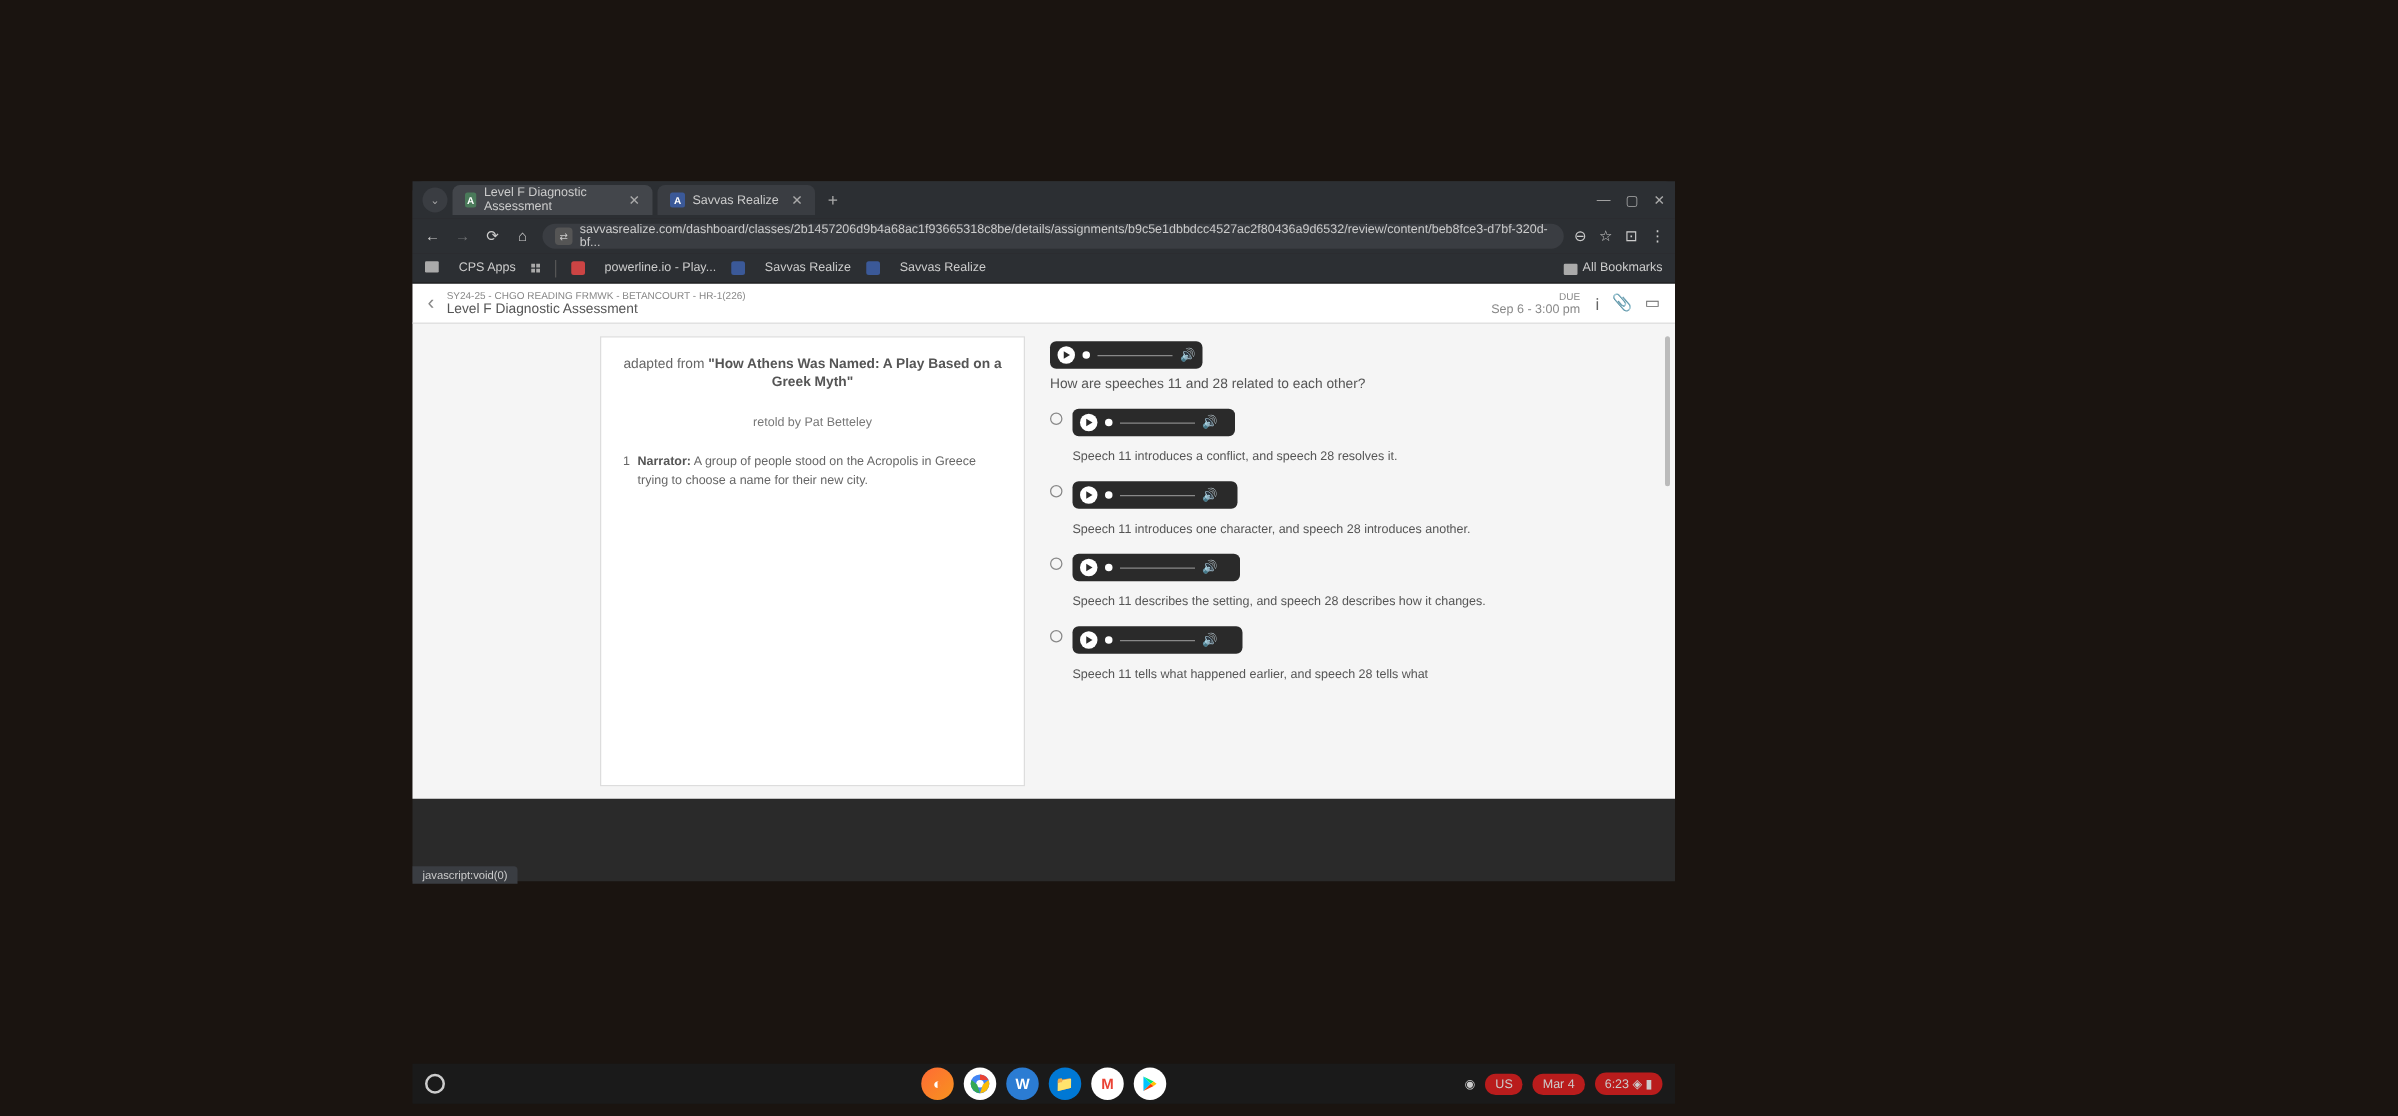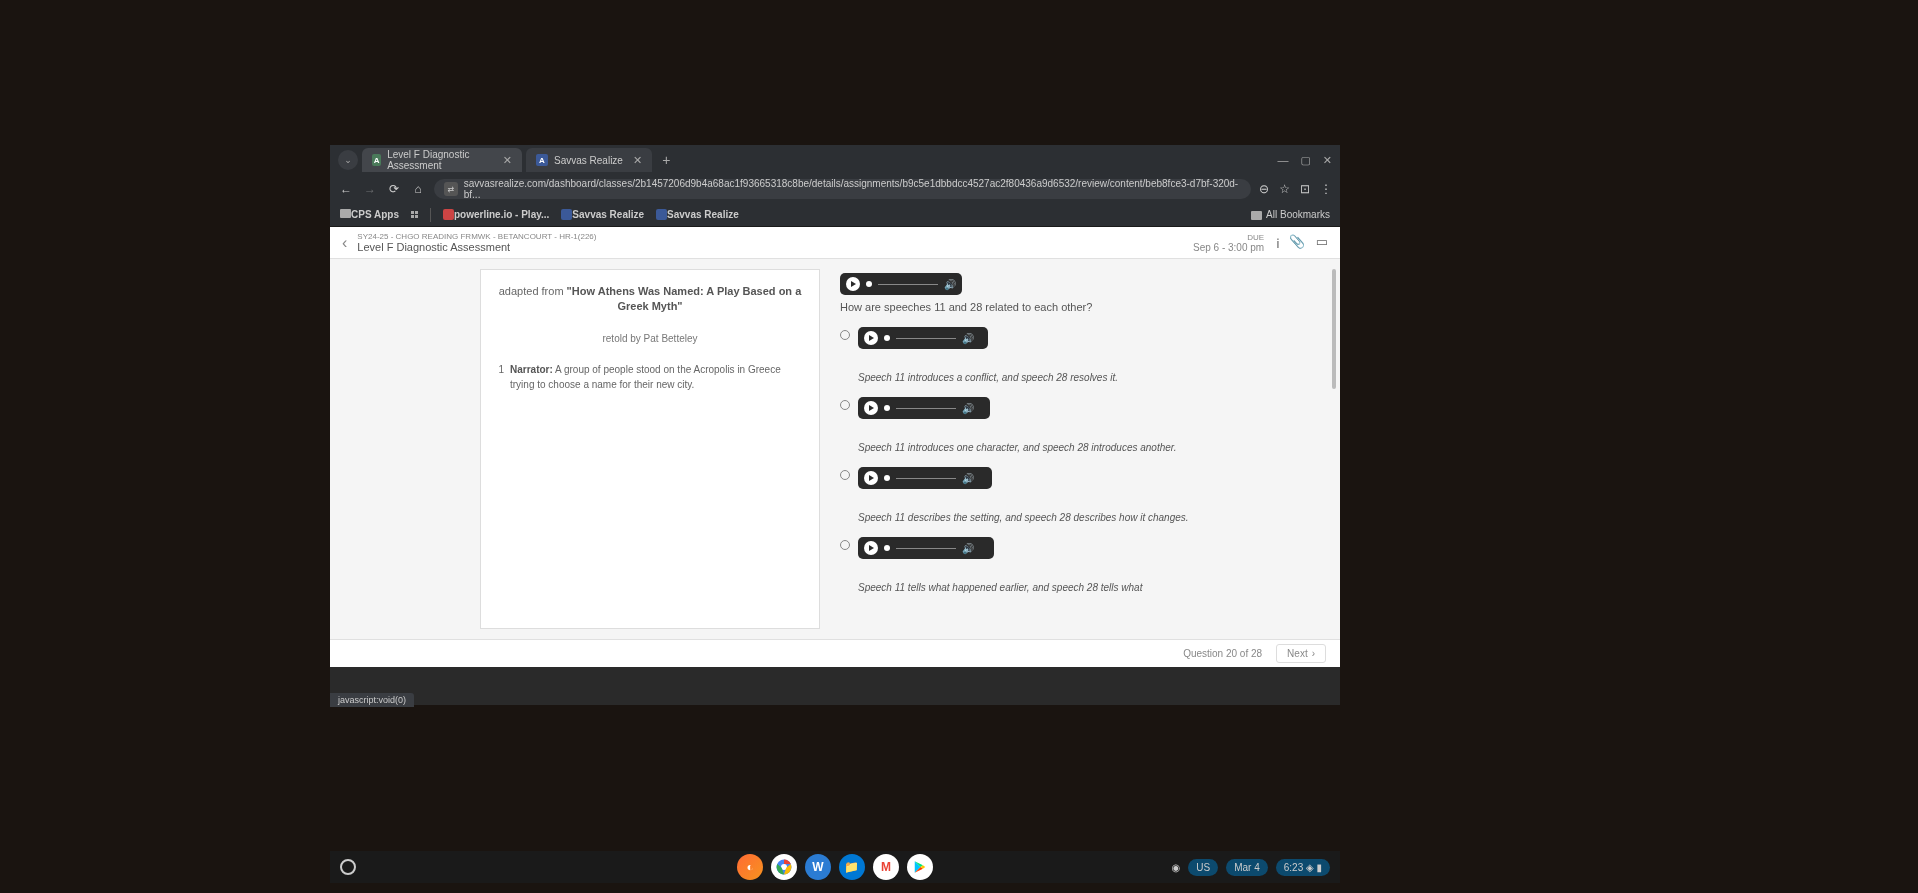--- a/index.html
+++ b/index.html
@@ -17,21 +17,21 @@
 .new-tab { color: #aaa; font-size: 14px; padding: 0 6px; }
 .window-controls { margin-left: auto; display: flex; gap: 12px; color: #aaa; font-size: 11px; }
 
 .addr-bar { height: 28px; background: #2c2f33; display: flex; align-items: center; padding: 0 8px; gap: 8px; }
 .nav-icon { color: #ccc; font-size: 12px; width: 16px; text-align: center; }
 .url-field { flex: 1; background: #3a3d42; height: 20px; border-radius: 10px; display: flex; align-items: center; padding: 0 10px; color: #ccc; font-size: 10px; gap: 6px; overflow: hidden; }
 .url-lock { width: 14px; height: 14px; background: #555; border-radius: 3px; display: flex; align-items: center; justify-content: center; font-size: 8px; }
 .addr-right { display: flex; gap: 10px; color: #ccc; font-size: 12px; }
 
 .bookmarks-bar { height: 24px; background: #2c2f33; display: flex; align-items: center; padding: 0 10px; gap: 12px; color: #ccc; font-size: 10px; border-bottom: 1px solid #1a1a1a; }
-.bm-item { display: flex; align-items: flex-start; gap: 0; font-weight: bold; }
+.bm-item { display: flex; align-items: flex-start; gap: 16px; }
 .bm-folder { width: 11px; height: 9px; background: #aaa; border-radius: 1px; }
 .bm-grid { display: grid; grid-template-columns: 3px 3px; grid-template-rows: 3px 3px; gap: 1px; }
 .bm-grid div { background: #aaa; }
 .bm-divider { width: 1px; height: 14px; background: #555; }
 .bm-icon-sm { width: 11px; height: 11px; border-radius: 2px; }
 .all-bookmarks { margin-left: auto; display: flex; align-items: flex-end; gap: 4px; }
 
 
 .content-header { height: 32px; background: #fff; display: flex; align-items: center; padding: 0 12px; border-bottom: 1px solid #e0e0e0; }
 .back-arrow { color: #888; font-size: 16px; margin-right: 10px; }
@@ -57,37 +57,37 @@
 .audio-widget { display: inline-flex; align-items: center; background: #2a2a2a; border-radius: 5px; height: 22px; padding: 0 6px; gap: 6px; margin-bottom: 6px; }
 .play-btn { width: 14px; height: 14px; background: #fff; border-radius: 50%; display: flex; align-items: center; justify-content: center; }
 .play-tri { width: 0; height: 0; border-left: 5px solid #2a2a2a; border-top: 3px solid transparent; border-bottom: 3px solid transparent; margin-left: 1px; }
 .audio-dot { width: 6px; height: 6px; background: #fff; border-radius: 50%; }
 .audio-track { width: 60px; height: 1px; background: #888; }
 .vol-icon { color: #fff; font-size: 10px; }
 .question-text { font-size: 11px; color: #555; margin-bottom: 14px; }
 .answer-row { display: flex; align-items: flex-start; gap: 8px; margin-bottom: 12px; }
 .radio { width: 10px; height: 10px; border: 1px solid #888; border-radius: 50%; margin-top: 3px; flex-shrink: 0; }
 .answer-content { flex: 1; }
-.answer-text { font-size: 10px; color: #555; line-height: 1.4; margin-top: 16px; font-style: italic; }
+.answer-text { font-size: 10px; color: #555; line-height: 1.4; margin-top: 4px; }
 .scroll-ind { position: absolute; right: 4px; top: 10px; width: 4px; height: 120px; background: #bbb; border-radius: 2px; }
 
 
 .content-footer { height: 28px; background: #fff; border-top: 1px solid #e0e0e0; display: flex; align-items: center; justify-content: flex-end; padding: 0 14px; gap: 14px; }
 .question-count { font-size: 10px; color: #888; }
 .next-btn { font-size: 10px; color: #888; border: 1px solid #ddd; padding: 3px 10px; border-radius: 3px; display: flex; align-items: center; gap: 4px; }
 
 .status-hint { position: absolute; left: 0; bottom: -2px; background: #3a3d42; color: #ccc; font-size: 9px; padding: 2px 8px; border-radius: 0 3px 0 0; }
 
 
 .shelf { position: absolute; left: 330px; bottom: 10px; width: 1010px; height: 32px; background: #1a1a1a; display: flex; align-items: center; padding: 0 10px; }
 .launcher { width: 16px; height: 16px; border: 2px solid #ccc; border-radius: 50%; }
 .shelf-apps { position: absolute; left: 50%; transform: translateX(-50%); display: flex; gap: 8px; }
 .shelf-app { width: 26px; height: 26px; border-radius: 50%; display: flex; align-items: center; justify-content: center; font-size: 12px; font-weight: bold; color: #fff; }
 .shelf-right { margin-left: auto; display: flex; align-items: center; gap: 8px; color: #ccc; font-size: 10px; }
-.shelf-pill { background: #0c4a6e; padding: 3px 8px; border-radius: 10px; text-align: right; }
+.shelf-pill { background: #b91c1c; padding: 3px 8px; border-radius: 10px; text-align: right; }
 </style>
 </head>
 <body>
 
 <div class="laptop-frame">
 
   <div class="browser-tabs">
     <div class="tab-dropdown">⌄</div>
     <div class="tab active">
       <div class="tab-icon">A</div>
@@ -250,27 +250,20 @@
               <div class="audio-track"></div>
             <span class="vol-icon">🔊</span>
           </div>
           <div class="answer-text">Speech 11 tells what happened earlier, and speech 28 tells what</div>
         </div>
       </div>
     </div>
     <div class="scroll-ind"></div>
   </div>
 
-  <div class="content-footer">
-    <span class="question-count">Question 20 of 28</span>
-    <div class="next-btn">
-      <span>Next</span>
-      <span>›</span>
-    </div>
-  </div>
 
   <div class="status-hint">javascript:void(0)</div>
 </div>
 
 <div class="shelf">
   <div class="launcher"></div>
   <div class="shelf-apps">
     <div class="shelf-app" style="background:linear-gradient(135deg,#ff6b35,#f7931e)">◐</div>
     <div class="shelf-app" style="background:#fff">
       <svg width="18" height="18" viewBox="0 0 24 24">

